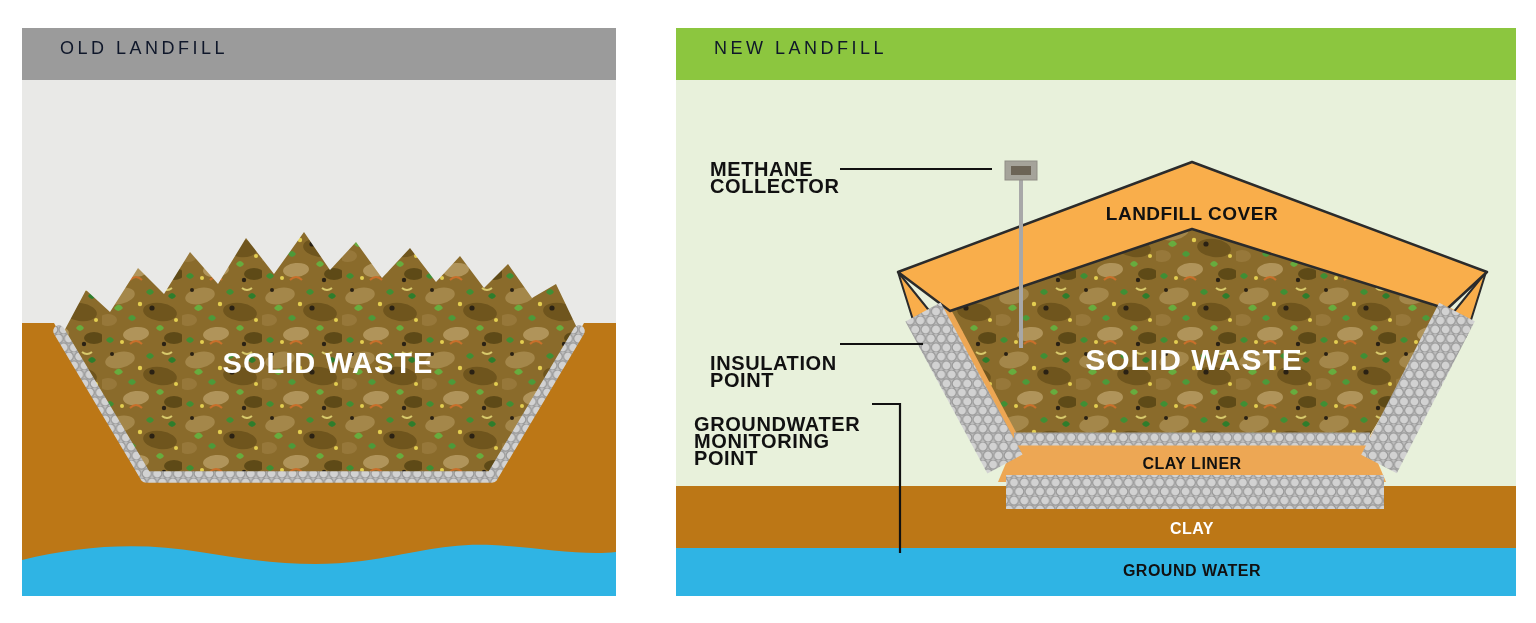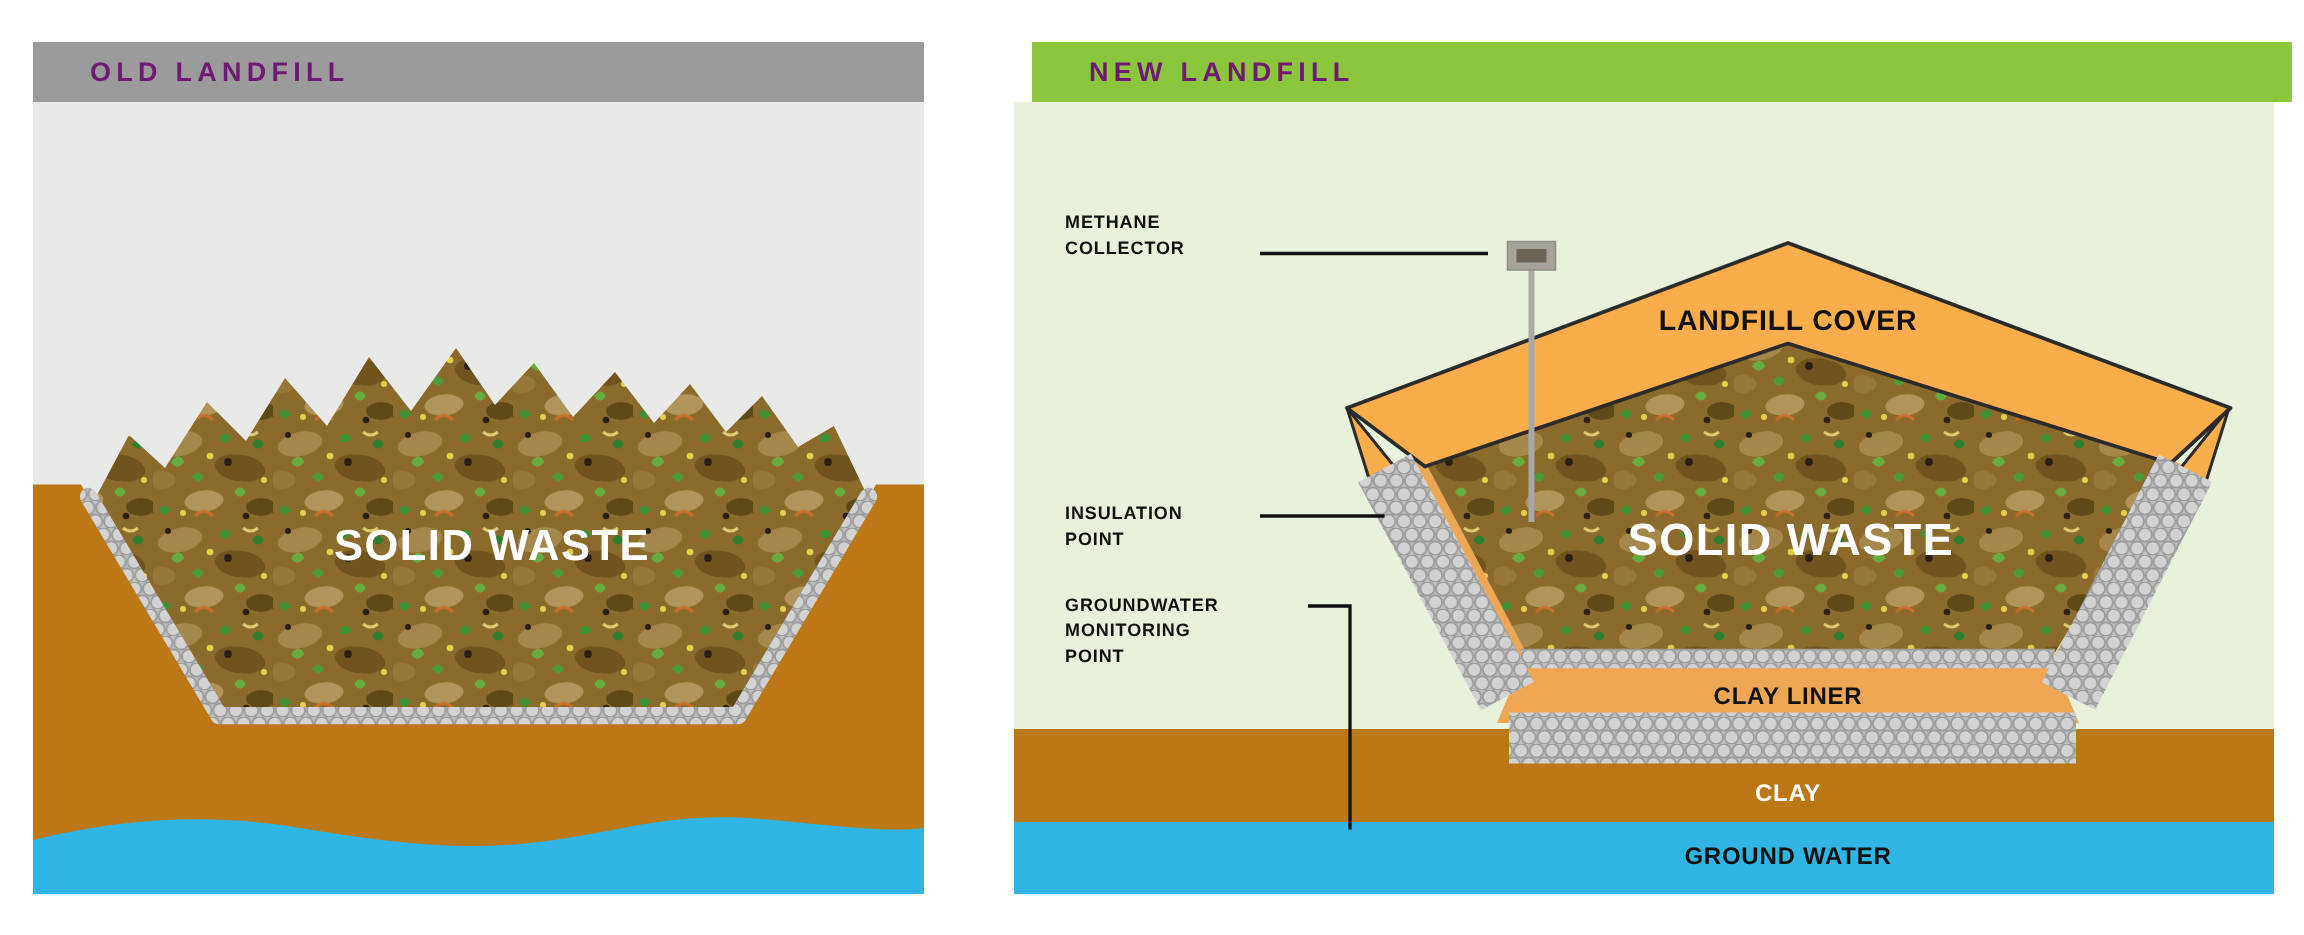--- a/index.html
+++ b/index.html
@@ -1,29 +1,29 @@
 <!DOCTYPE html>
 <html><head>
 <meta charset="utf-8">
 <style>
   html,body{margin:0;padding:0;background:#ffffff;}
   .canvas{position:relative;width:1536px;height:623px;background:#ffffff;overflow:hidden;
           font-family:"Liberation Sans",sans-serif;}
   .panel{position:absolute;top:28px;height:568px;}
   .panel-left{left:22px;width:594px;}
   .panel-right{left:676px;width:840px;}
-  .hdr{position:absolute;left:0;top:0;width:100%;height:40px;line-height:40px;
-       padding-left:38px;box-sizing:border-box;color:#701a75;font-size:18px;
-       font-weight:700;letter-spacing:3.5px;z-index:5;}
+  .hdr{position:absolute;left:0;top:0;width:100%;height:52px;line-height:40px;
+       padding-left:38px;box-sizing:border-box;color:#0f172a;font-size:18px;
+       font-weight:400;letter-spacing:3.5px;z-index:5;}
   .hdr-gray{background:#9B9B9B;}
-  .hdr-green{background:#8CC63F;margin-left:12px;}
+  .hdr-green{background:#8CC63F;}
   .panel svg{position:absolute;left:0;top:0;display:block;}
   svg text{font-family:"Liberation Sans",sans-serif;}
-  .callout{position:absolute;color:#111111;font-size:12px;line-height:17px;
-           font-weight:700;letter-spacing:0.6px;white-space:pre-line;z-index:6;}
+  .callout{position:absolute;color:#111111;font-size:20px;line-height:17px;
+           font-weight:700;letter-spacing:0.6px;white-space:pre-line;z-index:6;margin-top:21px;}
 </style>
 </head>
 <body>
 
 <div class="canvas">
 
   <section class="panel panel-left">
     <div class="hdr hdr-gray">
       <span>OLD LANDFILL</span>
     </div>
@@ -145,17 +145,17 @@
       <text x="518" y="342" text-anchor="middle" font-size="30" font-weight="900" letter-spacing="1" fill="#ffffff">SOLID WASTE</text>
       <text x="516" y="441" text-anchor="middle" font-size="16" font-weight="900" letter-spacing="0.5" fill="#111111">CLAY LINER</text>
       <text x="516" y="506" text-anchor="middle" font-size="16" font-weight="900" letter-spacing="0.5" fill="#ffffff">CLAY</text>
       <text x="516" y="548" text-anchor="middle" font-size="16" font-weight="900" letter-spacing="0.5" fill="#111111">GROUND WATER</text>
     </svg>
 
     <div class="callout" style="left:34px;top:112px">METHANE
 COLLECTOR</div>
     <div class="callout" style="left:34px;top:306px">INSULATION
 POINT</div>
-    <div class="callout" style="left:34px;top:367px">GROUNDWATER
+    <div class="callout" style="left:18px;top:367px">GROUNDWATER
 MONITORING
 POINT</div>
   </section>
 </div>
 
 </body></html>

